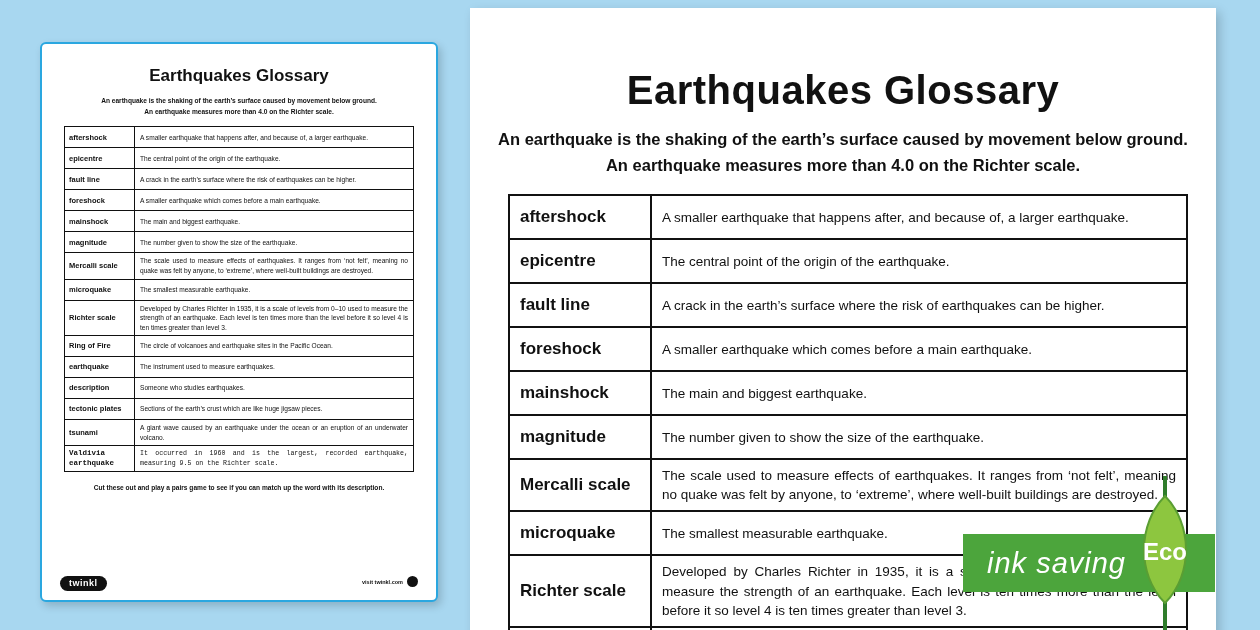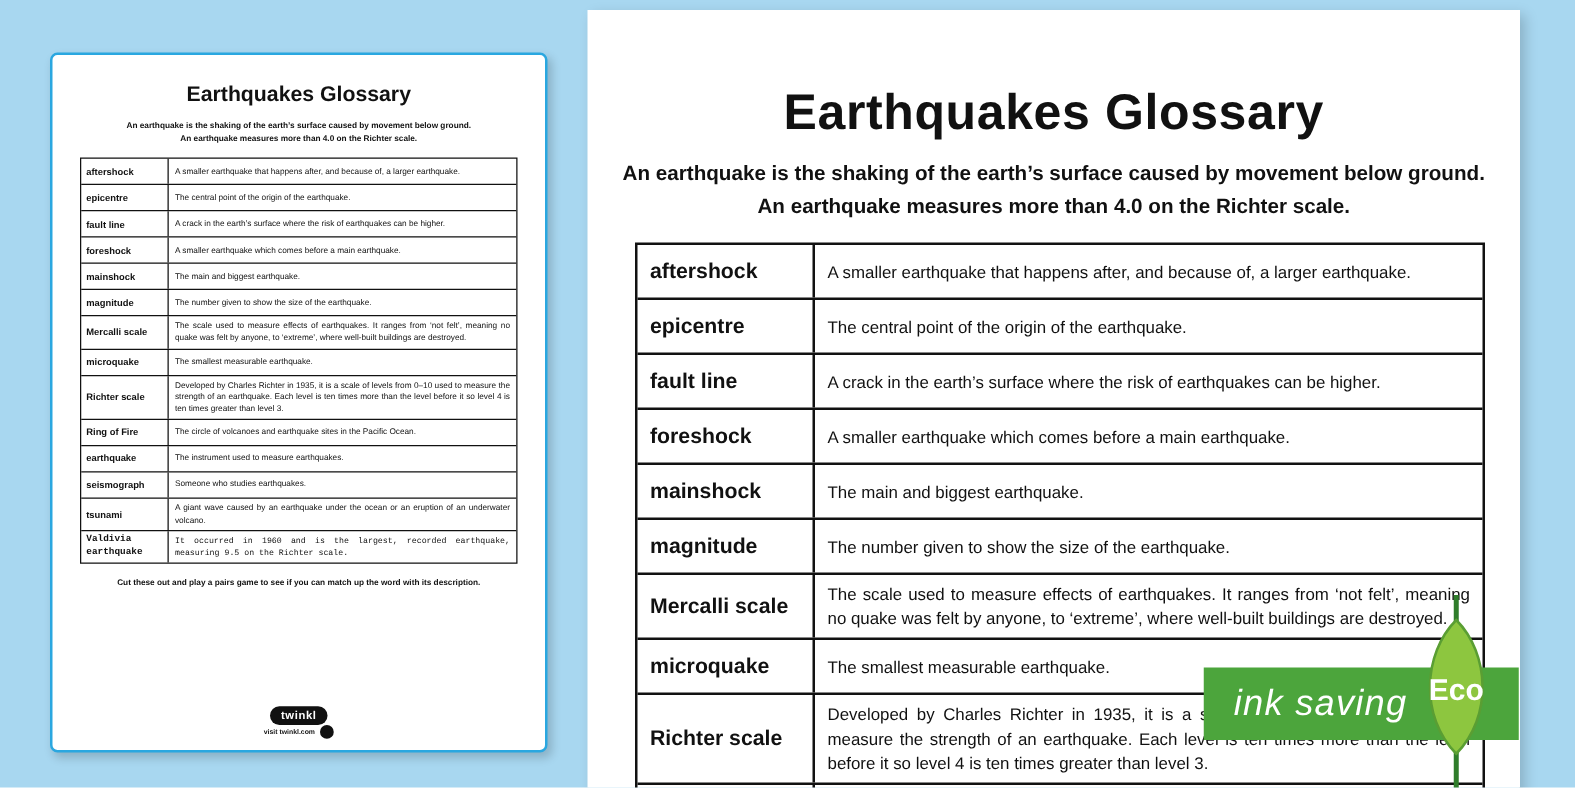--- a/index.html
+++ b/index.html
@@ -27,21 +27,21 @@
     font-weight: 700; font-size: 7.5px; padding: 3px 4px;
     display: flex; align-items: center; line-height: 1.25;
   }
   .pl .g-def {
     flex: 1; font-size: 6.6px; padding: 3px 5px; line-height: 1.45;
     display: flex; align-items: center; text-align: justify;
   }
   .pl-footer { text-align: center; font-size: 6.6px; font-weight: 600; margin-top: 12px; }
   .pl-bottom {
     position: absolute; left: 18px; right: 18px; bottom: 9px;
-    display: flex; justify-content: space-between; align-items: center; flex-direction: column;
+    display: flex; justify-content: space-between; align-items: flex-start;
   }
   .twinkl-pill {
     background: #111; color: #fff; border-radius: 10px;
     font-size: 9px; font-weight: 700; padding: 2px 9px 3px; letter-spacing: .5px;
   }
   .visit { font-size: 5.5px; font-weight: 600; display: flex; align-items: center; gap: 4px; }
   .mini-logo { width: 11px; height: 11px; background: #111; border-radius: 50%; }
 
   
   .page-right {
@@ -123,22 +123,26 @@
         </div>
         <div class="g-row">
           <div class="g-term">Ring of Fire</div>
           <div class="g-def">The circle of volcanoes and earthquake sites in the Pacific Ocean.</div>
         </div>
         <div class="g-row">
           <div class="g-term">earthquake</div>
           <div class="g-def">The instrument used to measure earthquakes.</div>
         </div>
         <div class="g-row">
-          <div class="g-term">seismograph</div>
+          <div class="g-term">description</div>
           <div class="g-def">Someone who studies earthquakes.</div>
+        </div>
+        <div class="g-row">
+          <div class="g-term">tectonic plates</div>
+          <div class="g-def">Sections of the earth’s crust which are like huge jigsaw pieces.</div>
         </div>
         <div class="g-row">
           <div class="g-term">tsunami</div>
           <div class="g-def">A giant wave caused by an earthquake under the ocean or an eruption of an underwater volcano.</div>
         </div>
         <div class="g-row">
           <div class="g-term">Valdivia earthquake</div>
           <div class="g-def">It occurred in 1960 and is the largest, recorded earthquake, measuring 9.5 on the Richter scale.</div>
         </div>
       </div>

